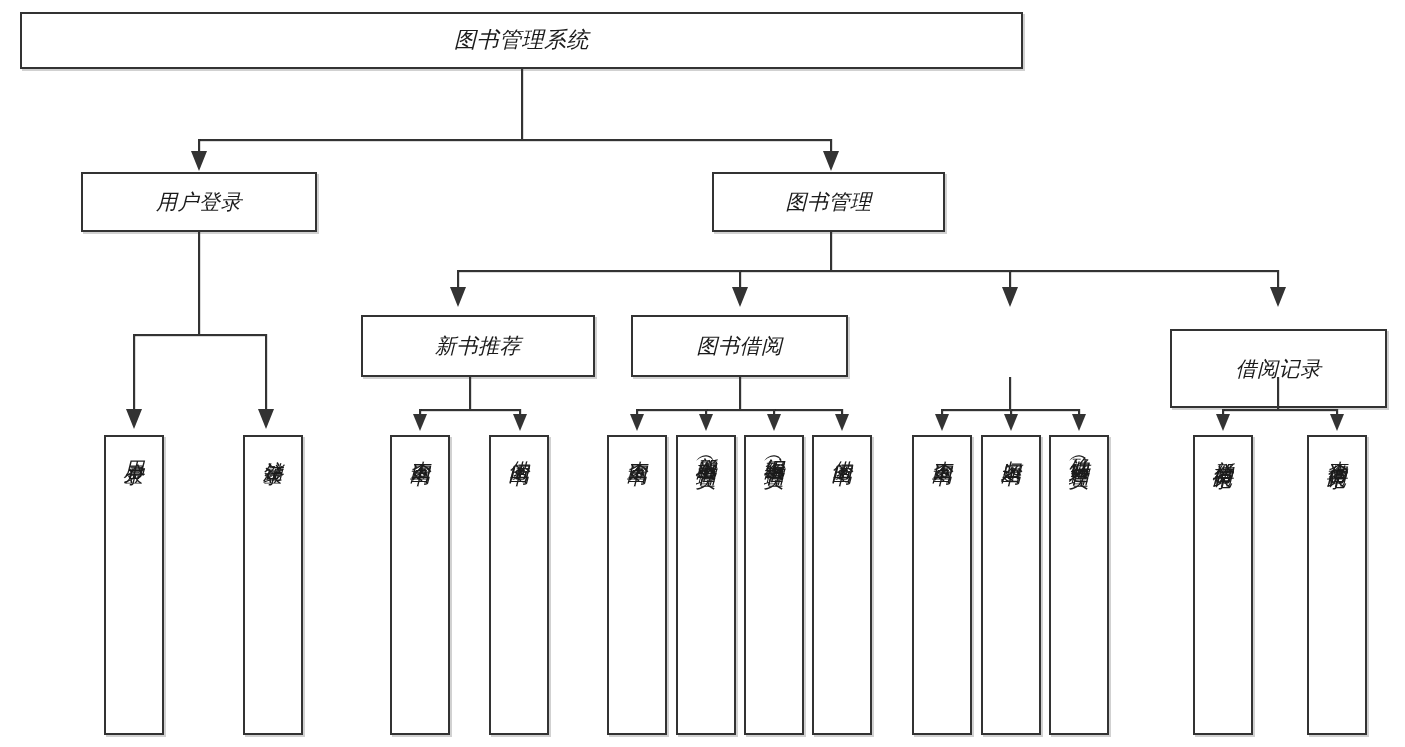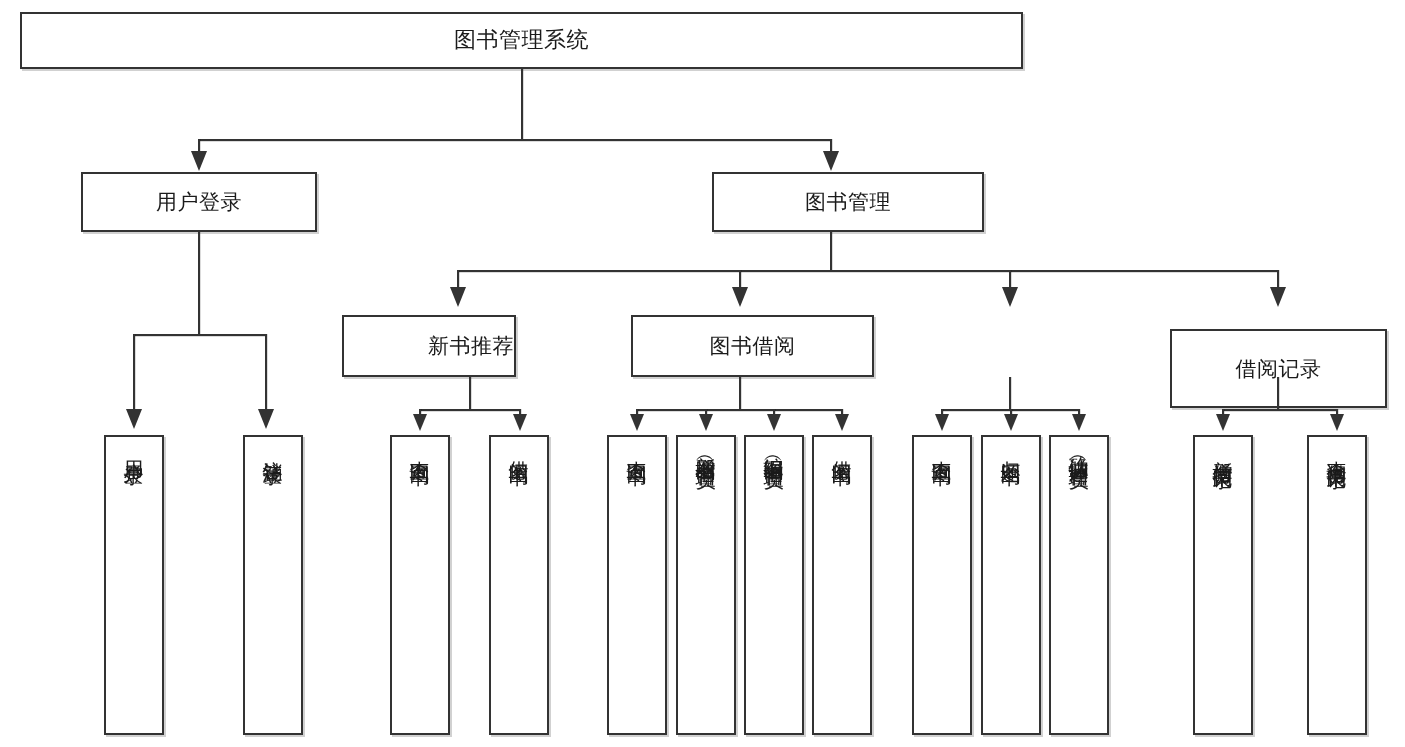--- a/index.html
+++ b/index.html
@@ -18,20 +18,21 @@
   .node{
     position:absolute;
     box-sizing:border-box;
     background:#ffffff;
     border:2px solid #333333;
     box-shadow:2px 2px 0 rgba(0,0,0,0.18);
     display:flex;
     align-items:center;
     justify-content:center;
     color:#1b1b1b;
+    font-style:italic;
   }
   .node .label{
     display:block;
     text-align:center;
     line-height:1.12;
     letter-spacing:0.5px;
     white-space:nowrap;
   }
   
   .node.horiz .label{
@@ -104,21 +105,21 @@
   <div class="vline" style="left:198px;top:139px;height:16px;"></div>
   <div class="arrow" style="left:191px;top:151px;"></div>
 
   <div class="vline" style="left:830px;top:139px;height:16px;"></div>
   <div class="arrow" style="left:823px;top:151px;"></div>
 
   <div class="node horiz" style="left:81px;top:172px;width:236px;height:60px;">
     <span class="label">用户登录</span>
   </div>
 
-  <div class="node horiz" style="left:712px;top:172px;width:272px;height:60px;">
+  <div class="node horiz" style="left:712px;top:172px;width:233px;height:60px;">
     <span class="label">图书管理</span>
   </div>
 
   <div class="vline" style="left:198px;top:232px;height:104px;"></div>
   <div class="hline" style="left:133px;top:334px;width:132px;"></div>
   <div class="vline" style="left:133px;top:334px;height:78px;"></div>
   <div class="arrow" style="left:126px;top:409px;"></div>
   <div class="vline" style="left:265px;top:334px;height:78px;"></div>
   <div class="arrow" style="left:258px;top:409px;"></div>
 
@@ -126,24 +127,24 @@
   <div class="hline" style="left:457px;top:270px;width:822px;"></div>
   <div class="vline" style="left:457px;top:270px;height:20px;"></div>
   <div class="arrow" style="left:450px;top:287px;"></div>
   <div class="vline" style="left:739px;top:270px;height:20px;"></div>
   <div class="arrow" style="left:732px;top:287px;"></div>
   <div class="vline" style="left:1009px;top:270px;height:20px;"></div>
   <div class="arrow" style="left:1002px;top:287px;"></div>
   <div class="vline" style="left:1277px;top:270px;height:20px;"></div>
   <div class="arrow" style="left:1270px;top:287px;"></div>
 
-  <div class="node horiz" style="left:342px;top:315px;width:174px;height:62px;justify-content:flex-end;">
+  <div class="node horiz" style="left:361px;top:315px;width:234px;height:62px;">
     <span class="label">新书推荐</span>
   </div>
-  <div class="node horiz" style="left:631px;top:315px;width:243px;height:62px;justify-content:center;">
+  <div class="node horiz" style="left:631px;top:315px;width:217px;height:62px;justify-content:center;">
     <span class="label">图书借阅</span>
   </div>
   <div class="node horiz" style="left:1170px;top:329px;width:217px;height:79px;">
     <span class="label">借阅记录</span>
   </div>
 
   <div class="vline" style="left:469px;top:377px;height:34px;"></div>
   <div class="hline" style="left:419px;top:409px;width:101px;"></div>
   <div class="vline" style="left:419px;top:409px;height:8px;"></div>
   <div class="arrow sm" style="left:413px;top:414px;"></div>

